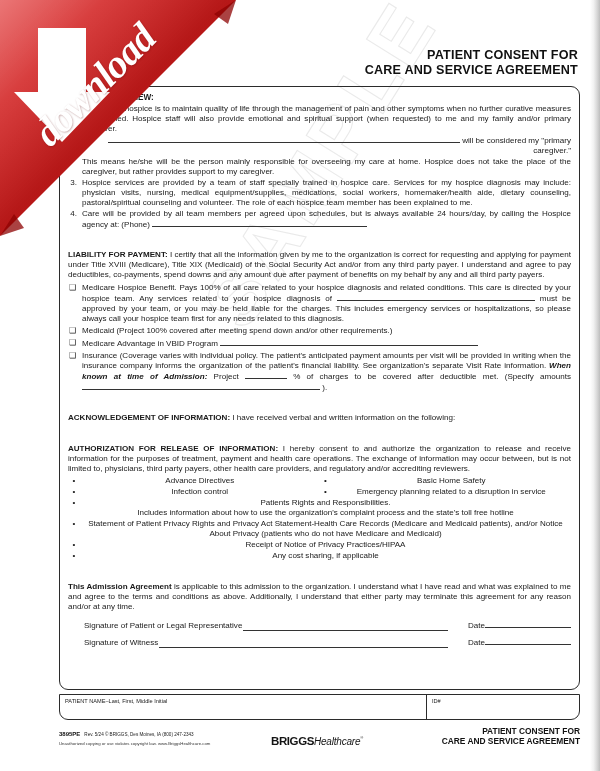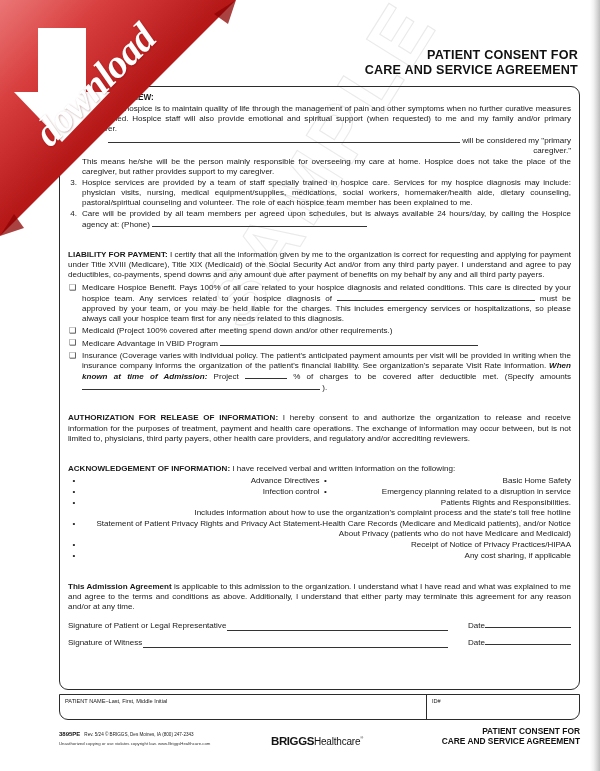--- a/index.html
+++ b/index.html
@@ -61,34 +61,34 @@
 
   .cb-row { display: flex; margin-top: 2px; }
   .cb-mark {
     width: 14px; flex: none; padding-left: 1px;
     font-size: 8px; line-height: 10.1px; color: #222;
   }
   .cb-txt { flex: 1; }
 
   .bl-row { display: flex; margin-top: 1px; }
   .bl-dot { width: 12px; flex: none; text-align: center; }
-  .bl-txt { flex: 1; text-align: right; }
+  .bl-txt { flex: 1; text-align: center; }
 
   .para { margin-top: 20px; }
 
   .fill { display: inline-block; border-bottom: 1px solid #333; vertical-align: baseline; height: 8px; }
 
   
   .ack-cols { display: flex; margin-top: 1px; }
   .ack-col { width: 50%; }
 
   
   .sig-wrap { margin-top: 7px; }
   .sig-line { display: flex; align-items: flex-end; margin-top: 5px; }
-  .sig-label { white-space: nowrap; }
+  .sig-label { white-space: nowrap; margin-left: 16px; }
   .sig-rule { flex: 1; border-bottom: 1px solid #333; height: 9px; margin-left: 1px; }
   .sig-date { white-space: nowrap; margin-left: 12px; padding-left: 8px; }
   .sig-date-rule { width: 86px; border-bottom: 1px solid #333; height: 9px; display: inline-block; }
 
   
   .name-bar {
     position: absolute;
     left: 59px; top: 694px;
     width: 521px; height: 26px;
     border: 1.1px solid #2b2b2b;
@@ -102,21 +102,21 @@
 
   
   .footer { position: absolute; left: 59px; top: 722px; width: 521px; height: 40px; }
   .f-left { position: absolute; left: 0; top: 0; }
   .f-code { font-size: 6px; font-weight: bold; color: #111; display: inline-block; }
   .f-meta { font-size: 4.6px; color: #222; display: inline-block; margin-left: 4px; }
   .f-copy { font-size: 4.3px; color: #333; margin-top: .5px; }
 
   .f-logo { position: absolute; left: 212px; top: 9px; white-space: nowrap; }
   .f-logo-b { font-size: 11.5px; font-weight: bold; letter-spacing: -.4px; color: #141414; text-align: right; }
-  .f-logo-h { font-size: 10px; color: #141414; letter-spacing: -.2px; }
+  .f-logo-h { font-size: 10px; color: #141414; letter-spacing: -.2px; font-style: italic; }
   .f-logo-r { font-size: 4px; vertical-align: super; color: #141414; }
 
   .f-title {
     position: absolute; right: 0; top: 4px;
     text-align: right; font-size: 8.4px; font-weight: bold;
     line-height: 10px; color: #111;
   }
 
   
   .watermark {
@@ -242,27 +242,27 @@
         <span>Project</span>
         <span class="fill" style="width:42px;"></span>
         <span>% of charges to be covered after deductible met. (Specify amounts</span>
         <span class="fill" style="width:238px;"></span>
         <span>).</span>
       </div>
     </div>
 
 
     <div class="t para">
+      <span class="b">ACKNOWLEDGEMENT OF INFORMATION:</span>
+      <span>I have received verbal and written information on the following:</span>
+    </div>
+
+    <div class="t para">
       <span class="b">AUTHORIZATION FOR RELEASE OF INFORMATION:</span>
       <span>I hereby consent to and authorize the organization to release and receive information for the purposes of treatment, payment and health care operations. The exchange of information may occur between, but is not limited to, physicians, third party payers, other health care providers, and regulatory and/or accrediting reviewers.</span>
-    </div>
-
-    <div class="t para">
-      <span class="b">ACKNOWLEDGEMENT OF INFORMATION:</span>
-      <span>I have received verbal and written information on the following:</span>
     </div>
 
     <div class="ack-cols">
       <div class="ack-col">
         <div class="bl-row">
           <div class="t bl-dot">•</div>
           <div class="t bl-txt">Advance Directives</div>
         </div>
         <div class="bl-row">
           <div class="t bl-dot">•</div>

